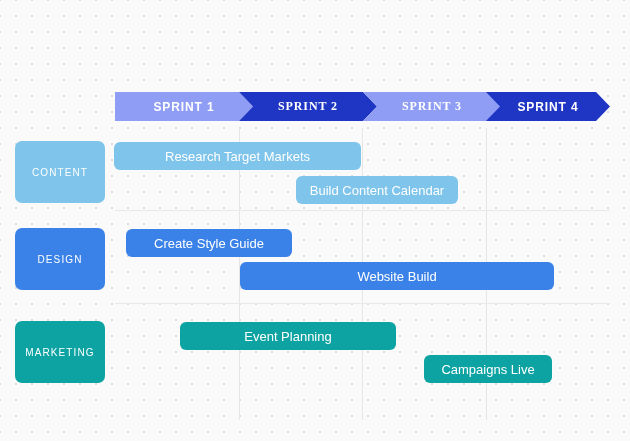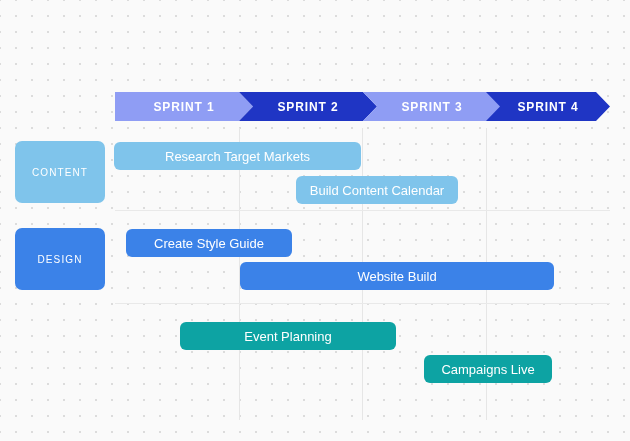--- a/index.html
+++ b/index.html
@@ -75,20 +75,21 @@
     letter-spacing: 0.9px;
     white-space: nowrap;
     position: relative;
     z-index: 2;
   }
   .sprint.first {
     clip-path: polygon(0 0, calc(100% - 14px) 0, 100% 50%, calc(100% - 14px) 100%, 0 100%);
   }
   .sprint.mid {
     clip-path: polygon(0 0, calc(100% - 14px) 0, 100% 50%, calc(100% - 14px) 100%, 0 100%, 14px 50%);
+    font-family: Liberation Serif, serif;
   }
   .sprint.last {
     clip-path: polygon(0 0, calc(100% - 14px) 0, 100% 50%, calc(100% - 14px) 100%, 0 100%, 14px 50%);
     align-items: center;
   }
 
   
   .cat {
     position: absolute;
     left: 15px;
@@ -152,20 +153,23 @@
       <span class="sprint-label">SPRINT 4</span>
     </div>
   </div>
 
   <div class="cat" style="top:141px;background:#7fc4eb">
     <span class="cat-label">CONTENT</span>
   </div>
   <div class="cat" style="top:228px;background:#3b82e8">
     <span class="cat-label">DESIGN</span>
   </div>
+  <div class="cat" style="top:321px;background:#0da3a3">
+    <span class="cat-label">MARKETING</span>
+  </div>
 
   <div class="task" style="left:114px;top:142px;width:247px;background:#7fc4eb">
     <span class="task-label">Research Target Markets</span>
   </div>
   <div class="task" style="left:296px;top:176px;width:162px;background:#7fc4eb">
     <span class="task-label">Build Content Calendar</span>
   </div>
 
   <div class="task" style="left:126px;top:229px;width:166px;background:#3b82e8">
     <span class="task-label">Create Style Guide</span>

